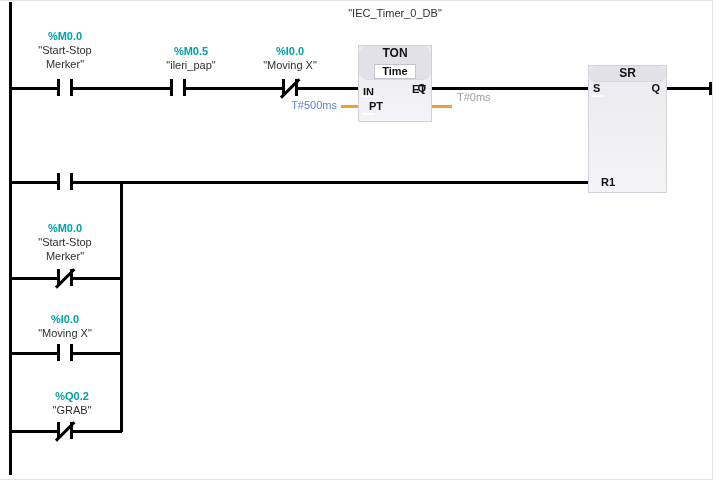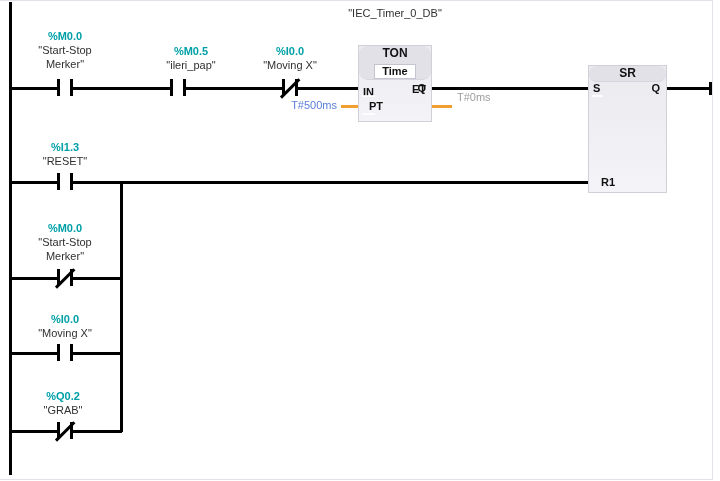--- a/index.html
+++ b/index.html
@@ -115,24 +115,20 @@
     </div>
     <div class="port" style="left:4px;top:16px">S</div>
     <div class="port" style="right:6px;top:16px">Q</div>
     <div class="port" style="left:12px;top:110px">R1</div>
   </div>
   <div class="stub" style="left:592px;top:95px;width:11px"></div>
 
   <div class="wire-h" style="left:667px;top:87px;width:43px"></div>
   <div class="end-tick" style="left:709px;top:82px"></div>
 
-  <div class="olabel" style="left:10px;top:140px;width:110px">
-    <div class="tag">%I1.3</div>
-    <span class="nm">"RESET"</span>
-  </div>
   <div class="wire-h" style="left:10px;top:181px;width:47px"></div>
   <div class="contact" style="left:49px;top:173px">
     <div class="bar l"></div>
     <div class="bar r"></div>
   </div>
   <div class="wire-h" style="left:73px;top:181px;width:515px"></div>
 
   <div class="wire-v" style="left:120px;top:181px;height:251px"></div>
 
   <div class="olabel" style="left:10px;top:221px;width:110px">
@@ -151,21 +147,21 @@
     <div class="tag">%I0.0</div>
     <span class="nm">"Moving X"</span>
   </div>
   <div class="wire-h" style="left:10px;top:352px;width:47px"></div>
   <div class="contact" style="left:49px;top:344px">
     <div class="bar l"></div>
     <div class="bar r"></div>
   </div>
   <div class="wire-h" style="left:73px;top:352px;width:49px"></div>
 
-  <div class="olabel" style="left:10px;top:389px;width:106px">
+  <div class="olabel" style="left:19px;top:389px;width:106px">
     <div class="tag">%Q0.2</div>
     <span class="nm">"GRAB"</span>
   </div>
   <div class="wire-h" style="left:10px;top:430px;width:47px"></div>
   <div class="contact" style="left:49px;top:422px">
     <div class="bar l"></div>
     <div class="bar r"></div>
     <div class="slash"></div>
   </div>
   <div class="wire-h" style="left:73px;top:430px;width:49px"></div>

